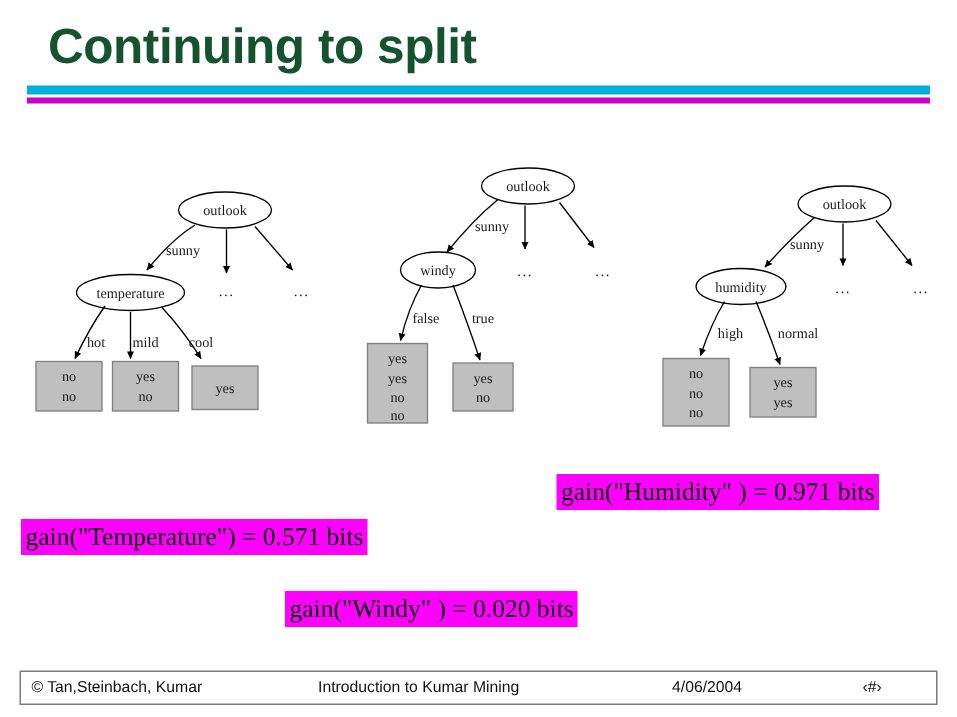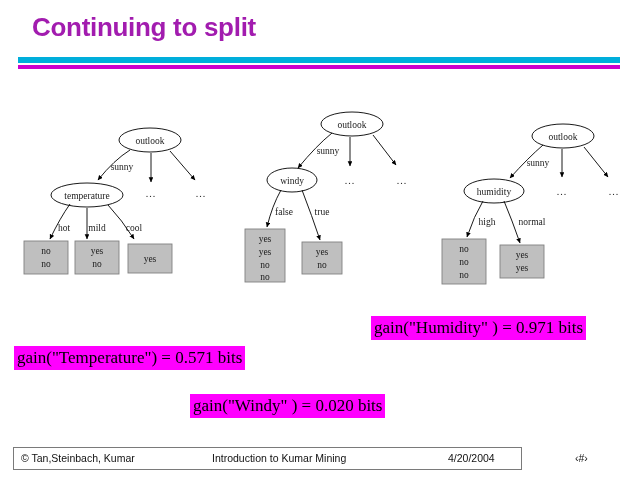--- a/index.html
+++ b/index.html
@@ -13,23 +13,23 @@
     position: relative;
     overflow: hidden;
     font-family: "Liberation Sans", sans-serif;
   }
 
   
   #slide-title {
     position: absolute;
     left: 32px;
     top: 12px;
-    font-size: 26px;
+    font-size: 33px;
     font-weight: bold;
-    color: #a21caf;
+    color: #14532d;
     letter-spacing: -0.3px;
     font-family: "Liberation Sans", sans-serif;
     white-space: nowrap;
   }
 
   
   #title-divider {
     position: absolute;
     left: 18px;
     top: 56px;
@@ -109,21 +109,21 @@
   }
   #gain-humidity    { left: 371px; top: 316px; }
   #gain-temperature { left: 14px;  top: 346px; }
   #gain-windy       { left: 190px; top: 394px; }
 
   
   #footer {
     position: absolute;
     left: 13px;
     top: 447px;
-    width: 509px;
+    width: 612px;
     height: 23px;
     border: 1px solid #7a7a7a;
     box-sizing: border-box;
     font-family: "Liberation Sans", sans-serif;
     font-size: 10.5px;
     color: #111111;
   }
   #footer > span {
     position: absolute;
     top: 4px;
@@ -284,15 +284,15 @@
 
 <div id="gain-humidity" class="gain-label">gain("Humidity" ) = 0.971 bits</div>
 
 <div id="gain-temperature" class="gain-label">gain("Temperature") = 0.571 bits</div>
 
 <div id="gain-windy" class="gain-label">gain("Windy" ) = 0.020 bits</div>
 
 <div id="footer">
   <span id="footer-copyright">© Tan,Steinbach, Kumar</span>
   <span id="footer-course">Introduction to Kumar Mining</span>
-  <span id="footer-date">4/20/2004</span>
+  <span id="footer-date">4/06/2004</span>
   <span id="footer-pagenum">‹#›</span>
 </div>
 
 </body></html>

